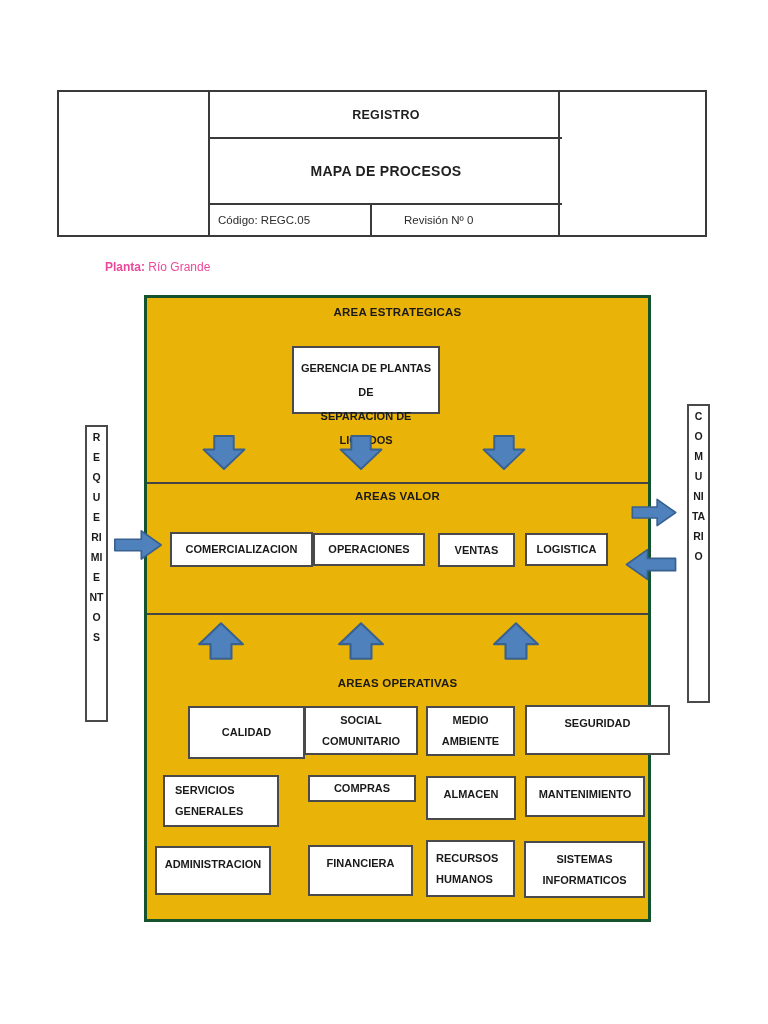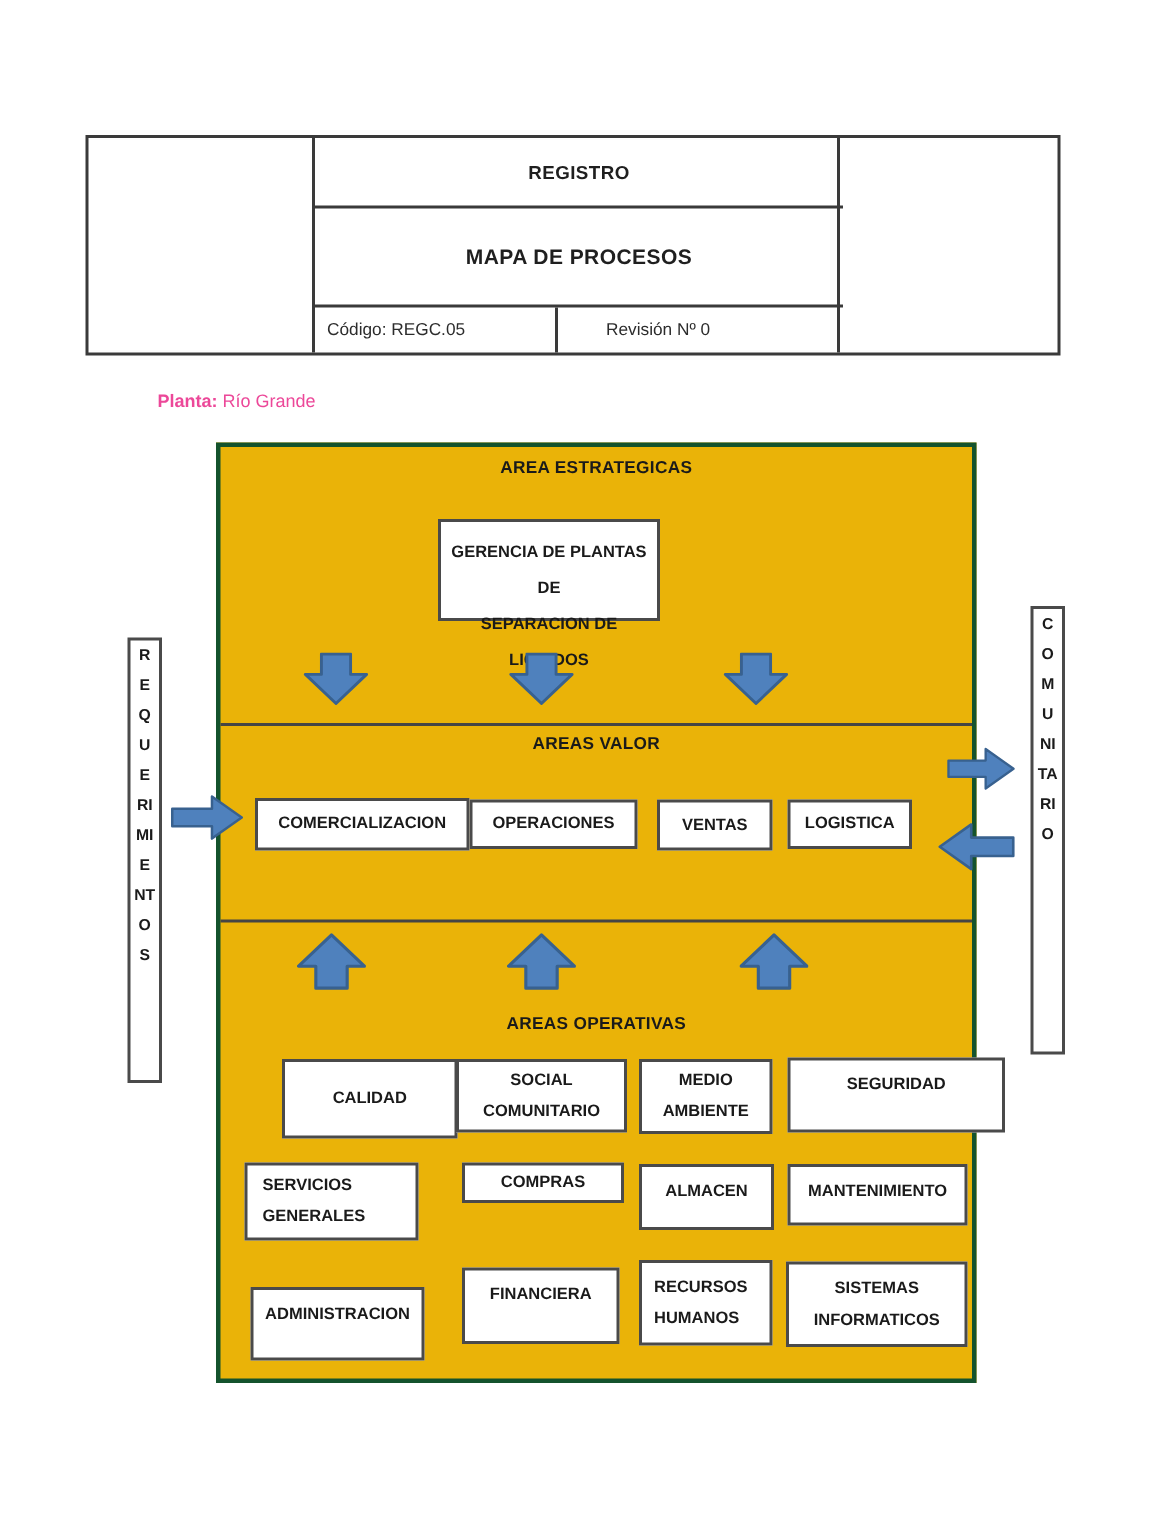--- a/index.html
+++ b/index.html
@@ -115,21 +115,21 @@
     <div class="dbox" style="left:16px; top:408px; width:117px; height:53px;margin-left:25px;">CALIDAD</div>
     <div class="dbox" style="left:157px; top:408px; width:114px; height:49px;">SOCIAL COMUNITARIO</div>
     <div class="dbox" style="left:279px; top:408px; width:89px; height:50px;">MEDIO AMBIENTE</div>
     <div class="dbox align-top" style="left:378px; top:407px; width:145px; height:50px;">SEGURIDAD</div>
 
     <div class="dbox align-left" style="left:16px; top:477px; width:116px; height:52px;">SERVICIOS GENERALES</div>
     <div class="dbox" style="left:161px; top:477px; width:108px; height:27px;">COMPRAS</div>
     <div class="dbox align-top" style="left:279px; top:478px; width:90px; height:44px;">ALMACEN</div>
     <div class="dbox align-top" style="left:378px; top:478px; width:120px; height:41px;">MANTENIMIENTO</div>
 
-    <div class="dbox align-top" style="left:20px; top:548px; width:116px; height:49px;margin-top:12px;">ADMINISTRACION</div>
+    <div class="dbox align-top" style="left:8px; top:548px; width:116px; height:49px;">ADMINISTRACION</div>
     <div class="dbox align-top" style="left:161px; top:547px; width:105px; height:51px;">FINANCIERA</div>
     <div class="dbox align-left align-top" style="left:279px; top:542px; width:89px; height:57px; padding-left:8px;">RECURSOS HUMANOS</div>
     <div class="dbox align-top" style="left:377px; top:543px; width:121px; height:57px;">SISTEMAS INFORMATICOS</div>
   </div>
 
   <div class="rail" style="left:85px; top:425px; height:297px;">
     <div class="vword">REQUERIMIENTOS</div>
   </div>
   <svg class="arrow" style="left:114px; top:528px;" width="48" height="34" viewBox="0 0 58 40">
     <polygon class="arrow-shape" points="1,13 33,13 33,3 57,20 33,37 33,27 1,27" stroke-width="2" stroke-linejoin="round" fill="#4f81bd" stroke="#38618f"></polygon>

